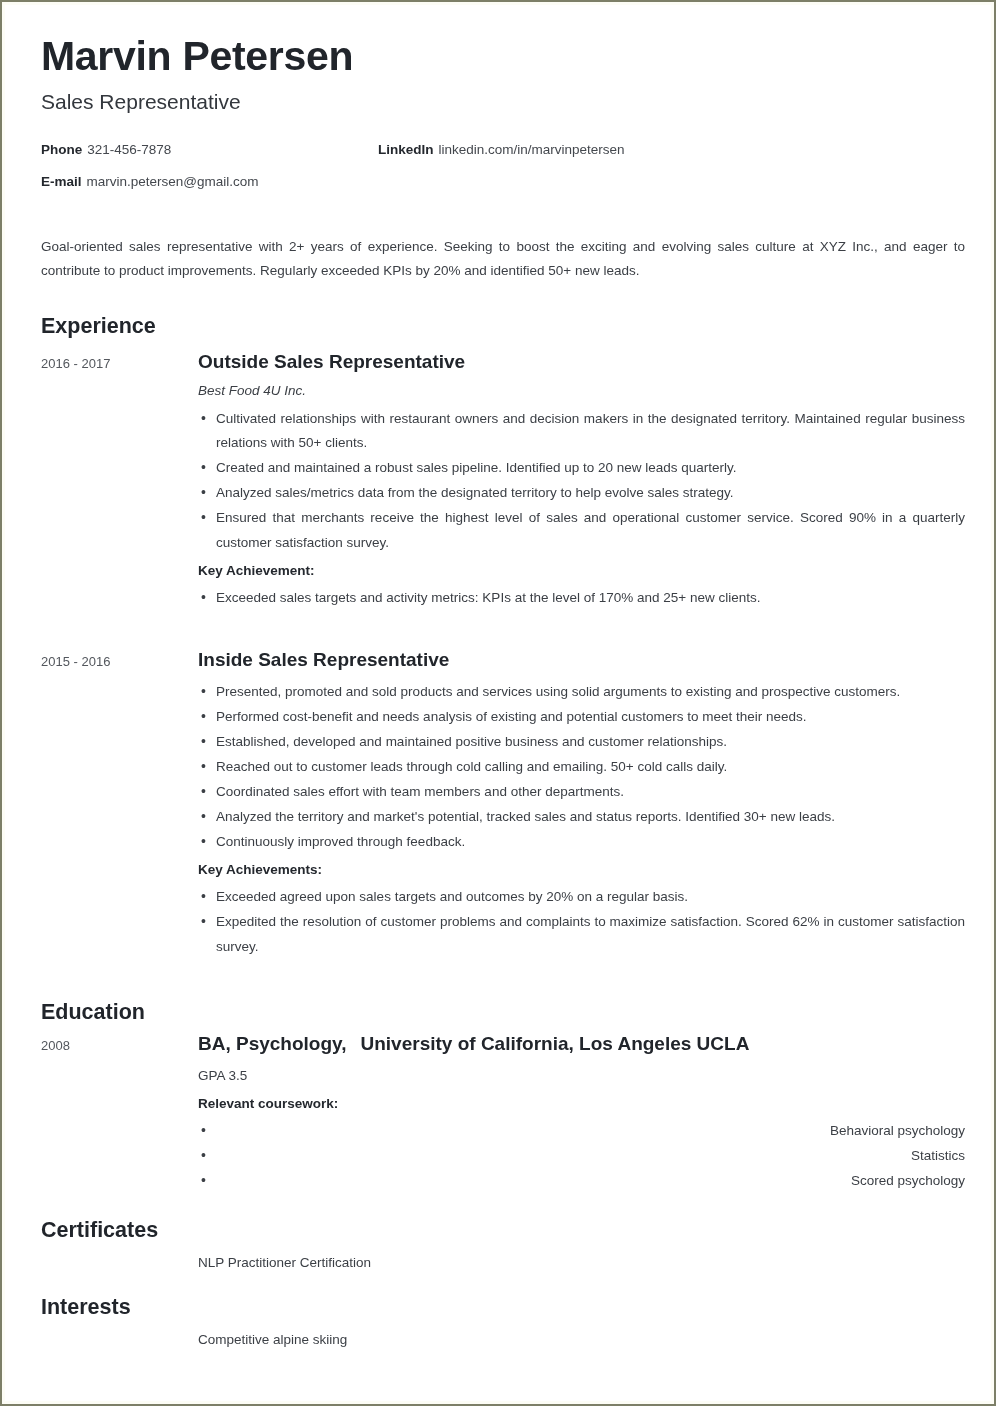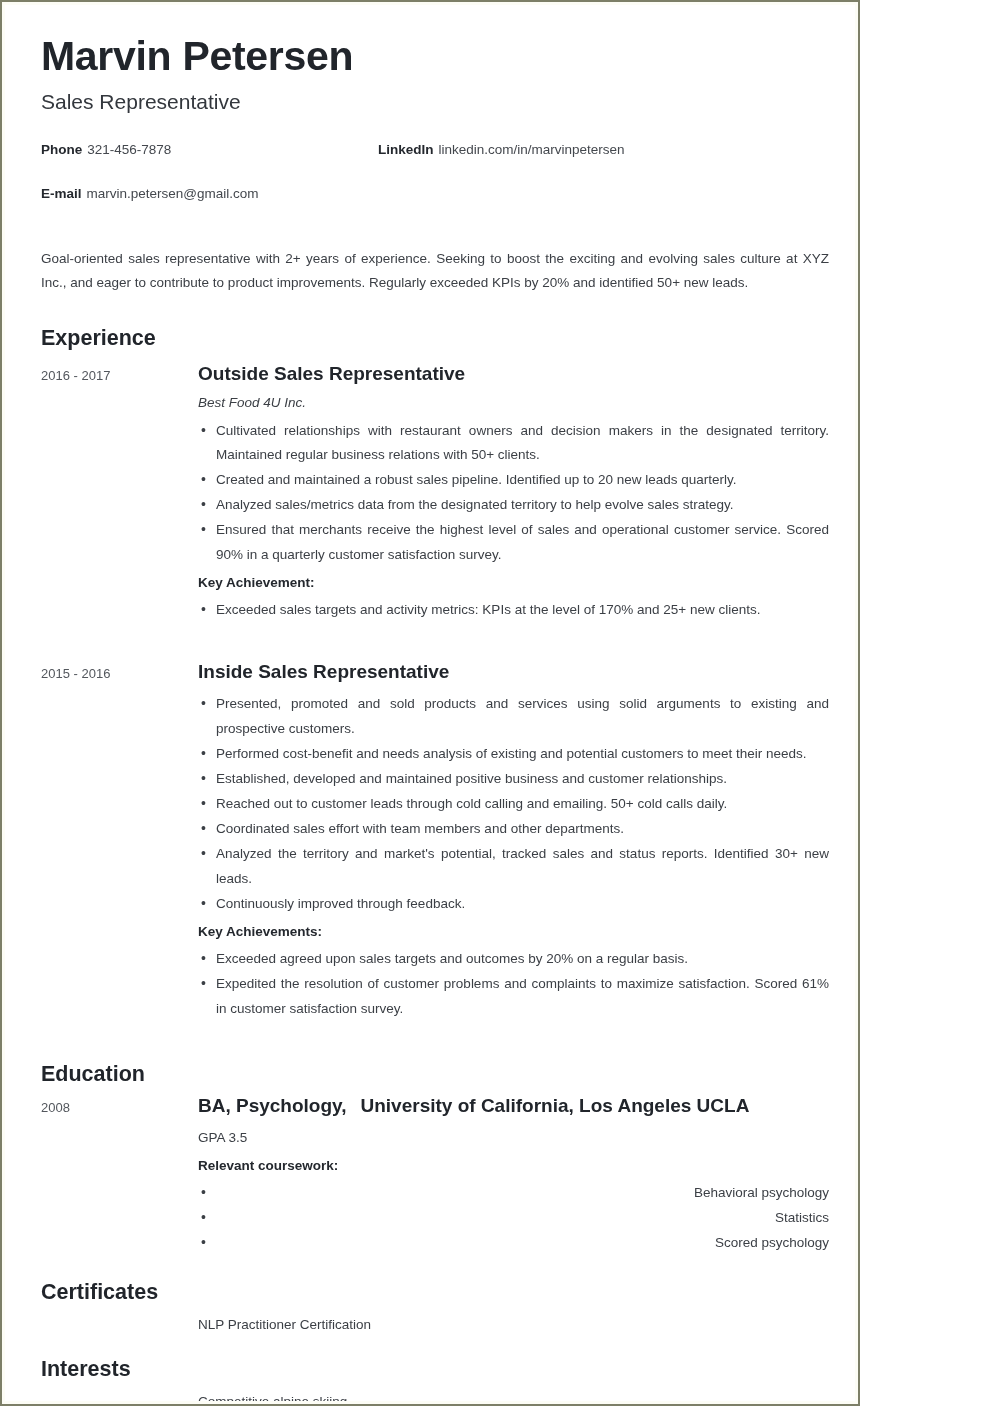--- a/index.html
+++ b/index.html
@@ -13,21 +13,21 @@
     height: 1406px;
     font-family: "Liberation Sans", sans-serif;
     color: #2a2e34;
     overflow: hidden;
   }
 
   
   .page-frame {
     position: absolute;
     left: 0; top: 0;
-    width: 860px;
+    width: 996px;
     height: 1406px;
     background: #fdfdf6;
     border: 2px solid #7d7f68;
     padding: 3px;
   }
   .page-sheet {
     width: 100%;
     height: 100%;
     background: #ffffff;
     position: relative;
@@ -55,21 +55,21 @@
     font-weight: normal;
     color: #33373d;
     margin: 0 0 29px 0;
     line-height: 1.1;
   }
 
   
   .contact-grid {
     display: grid;
     grid-template-columns: 337px 1fr;
-    row-gap: 28px;
+    row-gap: 16px;
     margin-bottom: 44px;
   }
   .contact-cell {
     font-size: 13.5px;
     color: #3b3f45;
     line-height: 1.2;
     white-space: nowrap;
   }
   .contact-cell .lbl {
     font-weight: bold;
@@ -254,21 +254,21 @@
               <li>Performed cost-benefit and needs analysis of existing and potential customers to meet their needs.</li>
               <li>Established, developed and maintained positive business and customer relationships.</li>
               <li>Reached out to customer leads through cold calling and emailing. 50+ cold calls daily.</li>
               <li>Coordinated sales effort with team members and other departments.</li>
               <li>Analyzed the territory and market's potential, tracked sales and status reports. Identified 30+ new leads.</li>
               <li>Continuously improved through feedback.</li>
             </ul>
             <div class="sub-label">Key Achievements:</div>
             <ul class="bullets">
               <li>Exceeded agreed upon sales targets and outcomes by 20% on a regular basis.</li>
-              <li>Expedited the resolution of customer problems and complaints to maximize satisfaction. Scored 61% in customer satisfaction survey.</li>
+              <li>Expedited the resolution of customer problems and complaints to maximize satisfaction. Scored 62% in customer satisfaction survey.</li>
             </ul>
           </div>
         </div>
       </div>
 
       <div class="section-block gap-edu">
         <h2 class="section-title tight">Education</h2>
         <div class="entry">
           <div class="entry-date">2008</div>
           <div class="entry-body">

